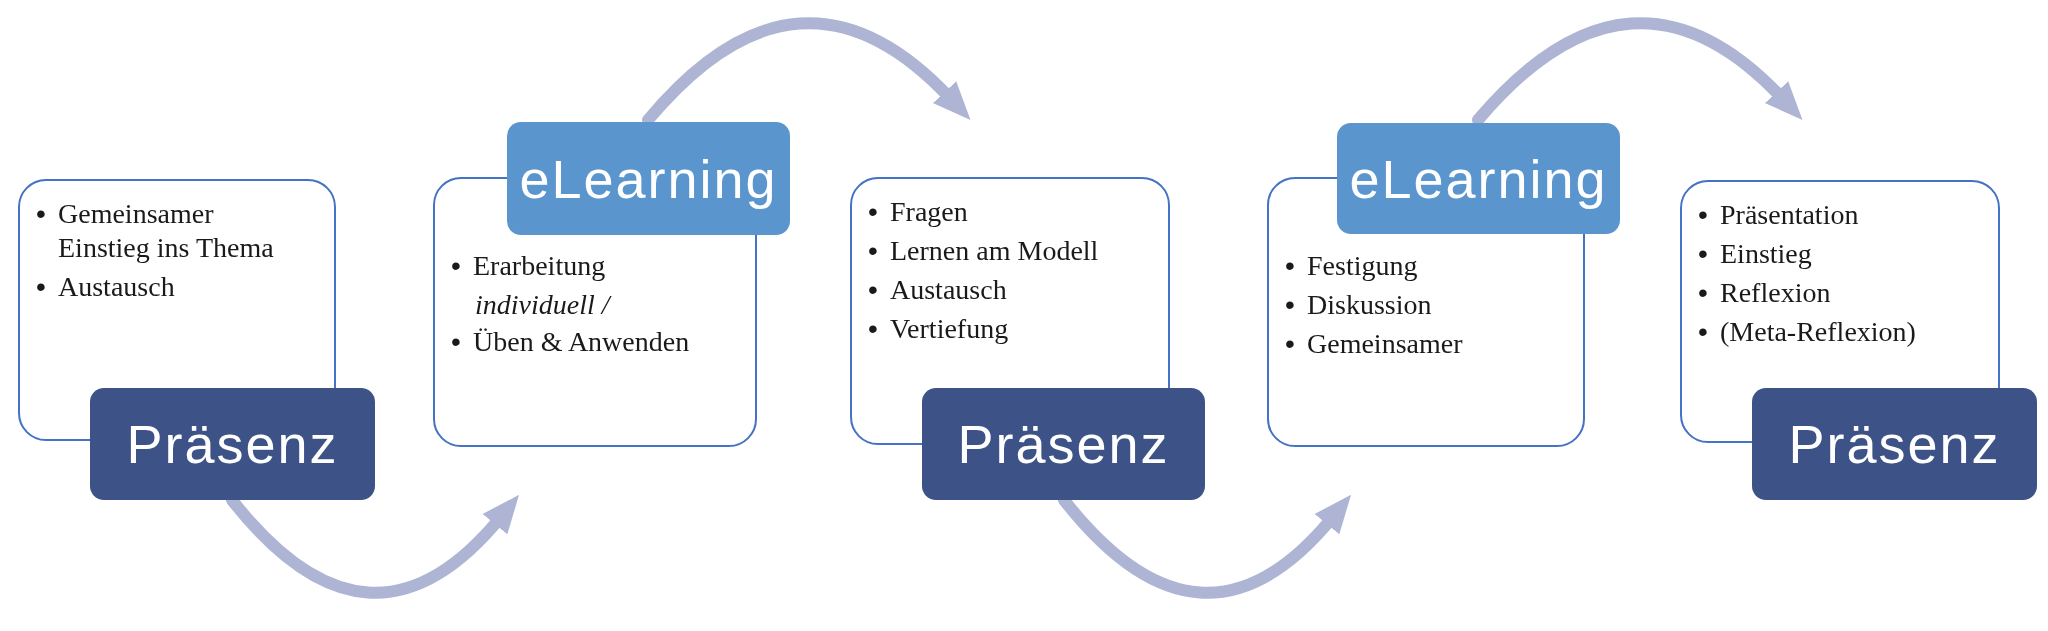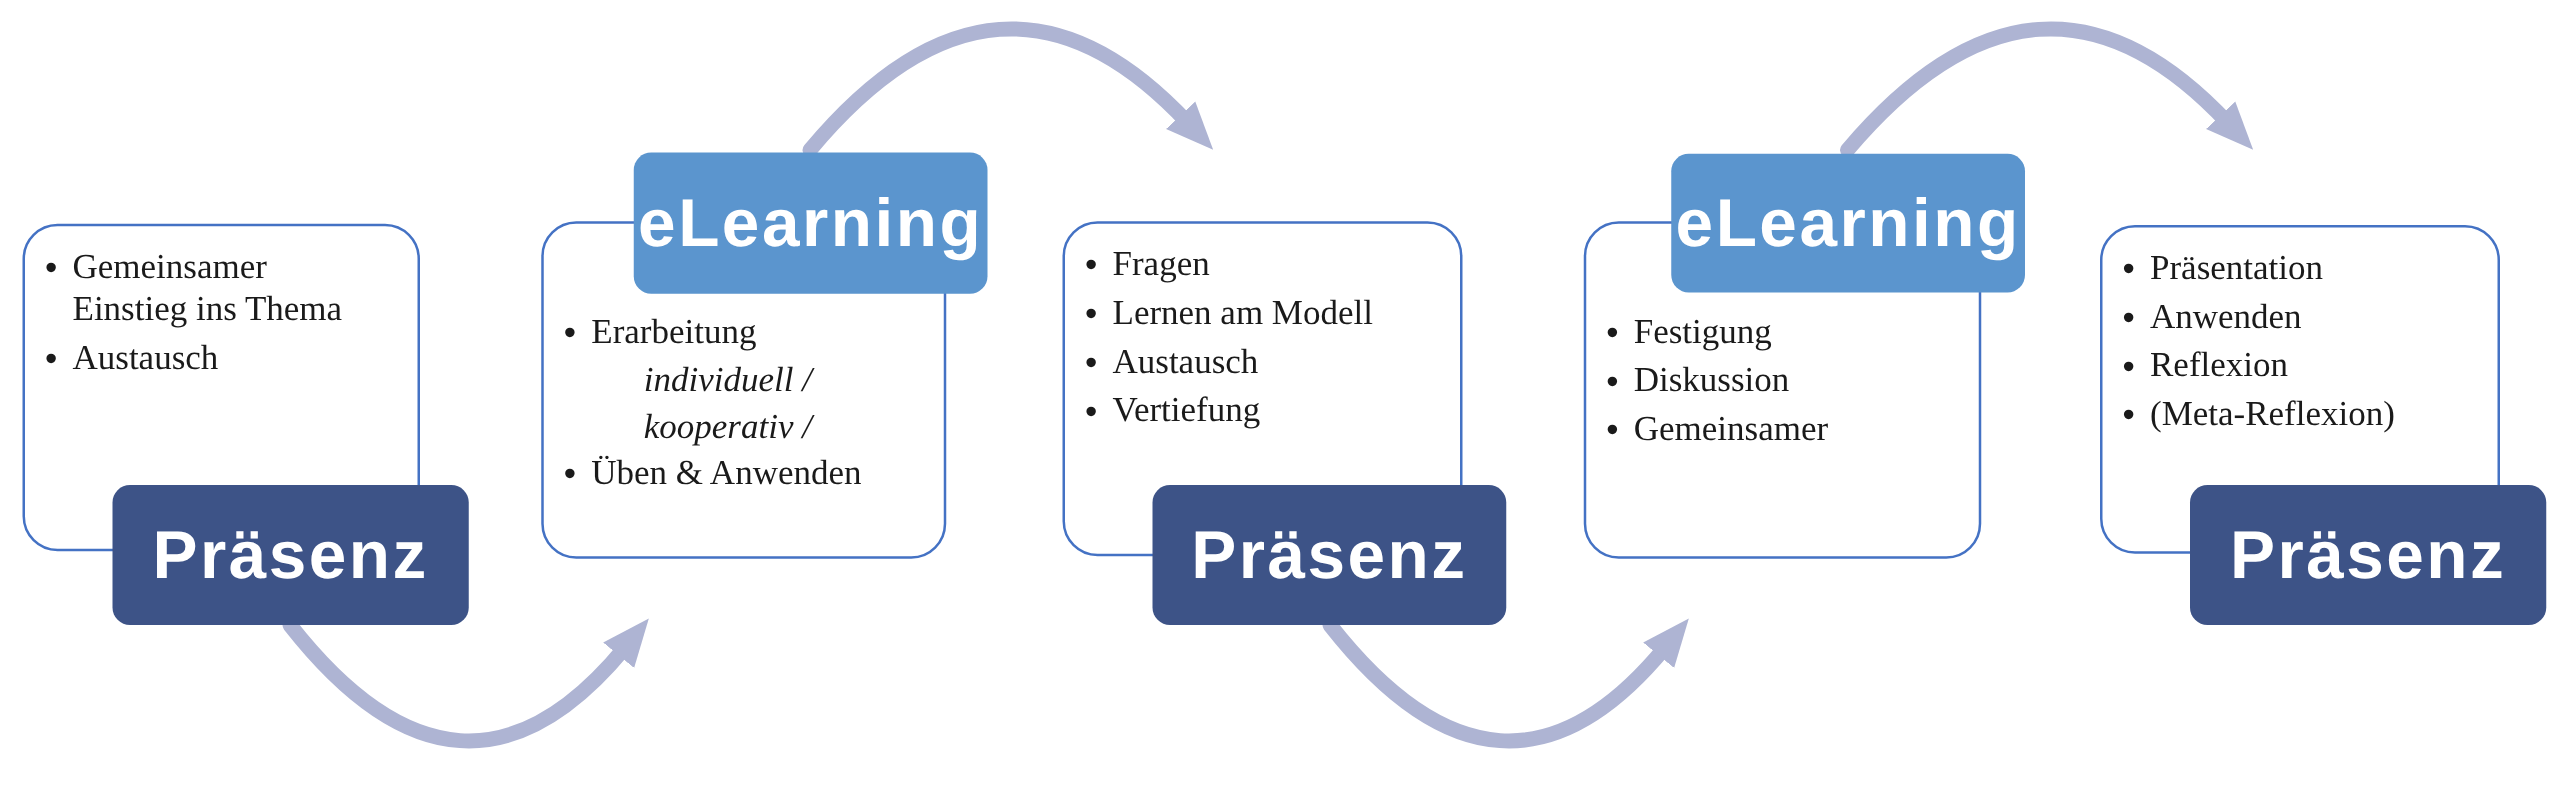--- a/index.html
+++ b/index.html
@@ -49,35 +49,35 @@
     line-height: 1.22;
     margin-bottom: 5px;
   }
   .bullets .dot {
     flex: 0 0 22px;
     width: 22px;
     font-size: 28px;
   }
   .bullets .txt { flex: 1 1 auto; font-family: Liberation Serif, serif; }
   .bullets li.sub {
-    margin-left: 64px;
+    margin-left: 24px;
     font-style: italic;
     margin-bottom: 3px;
   }
 
   .badge {
     position: absolute;
     z-index: 3;
     border-radius: 14px;
     display: flex;
     align-items: center;
     justify-content: center;
     color: var(--c-badge-text, #FFFFFF);
     font-size: 54px;
-    font-weight: 700;
+    font-weight: 400;
     letter-spacing: 2px;
     white-space: nowrap;
   }
   .badge.dark  { background: var(--c-praesenz-badge, #3D5387); text-align: right; }
   .badge.light { background: var(--c-elearning-badge, #5B95CE); }
 </style>
 </head>
 <body>
 
 <div class="canvas">
@@ -109,23 +109,20 @@
   <div class="badge dark" style="left:90px;top:388px;width:285px;height:112px">Präsenz</div>
 
   <div class="card pad-top" style="left:433px;top:177px;width:324px;height:270px">
     <ul class="bullets">
       <li>
         <span class="dot">•</span>
         <span class="txt">Erarbeitung</span>
       </li>
       <li class="sub">
         <span class="txt">individuell /</span>
-      </li>
-      <li class="sub">
-        <span class="txt">kooperativ /</span>
       </li>
       <li>
         <span class="dot">•</span>
         <span class="txt">Üben &amp; Anwenden</span>
       </li>
     </ul>
   </div>
   <div class="badge light" style="left:507px;top:122px;width:283px;height:113px">eLearning</div>
 
   <div class="card" style="left:850px;top:177px;width:320px;height:268px">
@@ -169,21 +166,21 @@
   <div class="badge light" style="left:1337px;top:123px;width:283px;height:111px">eLearning</div>
 
   <div class="card" style="left:1680px;top:180px;width:320px;height:263px">
     <ul class="bullets">
       <li>
         <span class="dot">•</span>
         <span class="txt">Präsentation</span>
       </li>
       <li>
         <span class="dot">•</span>
-        <span class="txt">Anwenden</span>
+        <span class="txt">Einstieg</span>
       </li>
       <li>
         <span class="dot">•</span>
         <span class="txt">Reflexion</span>
       </li>
       <li>
         <span class="dot">•</span>
         <span class="txt">(Meta-Reflexion)</span>
       </li>
     </ul>

